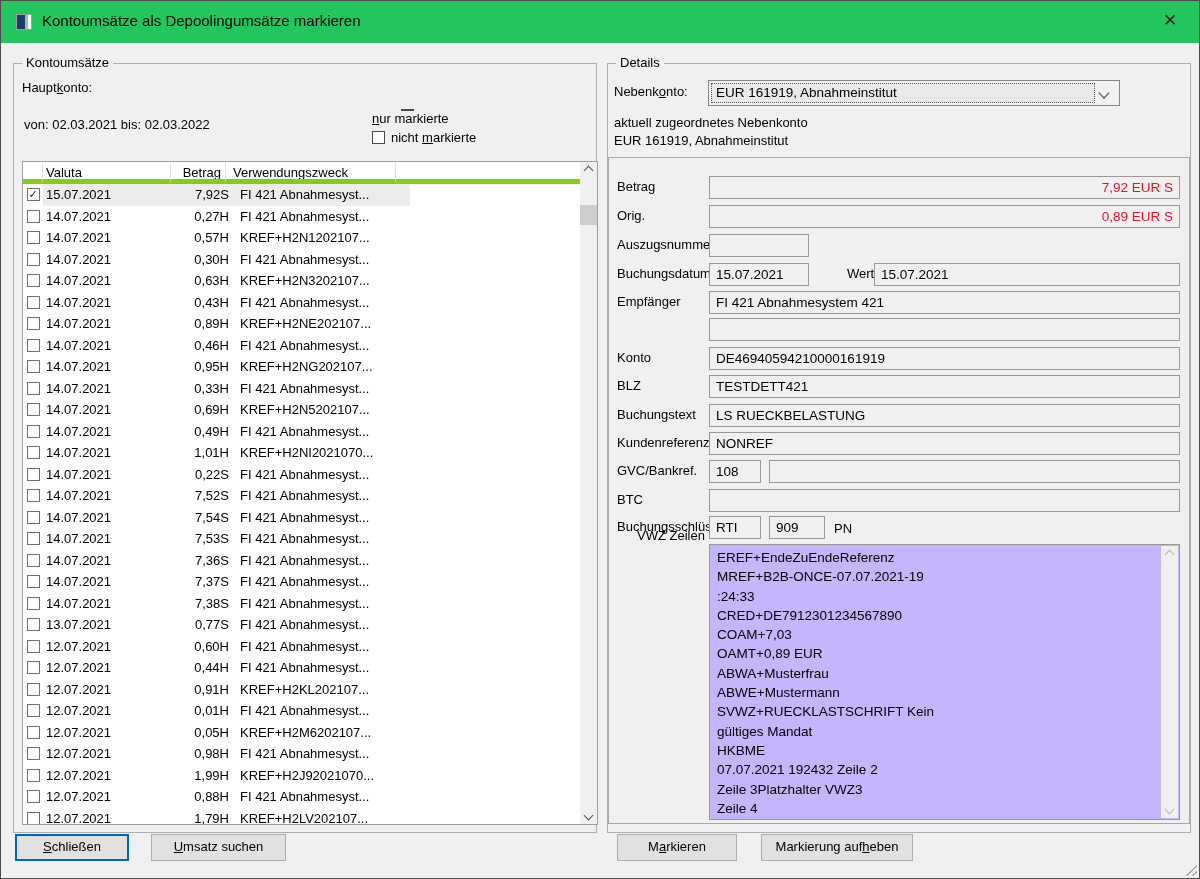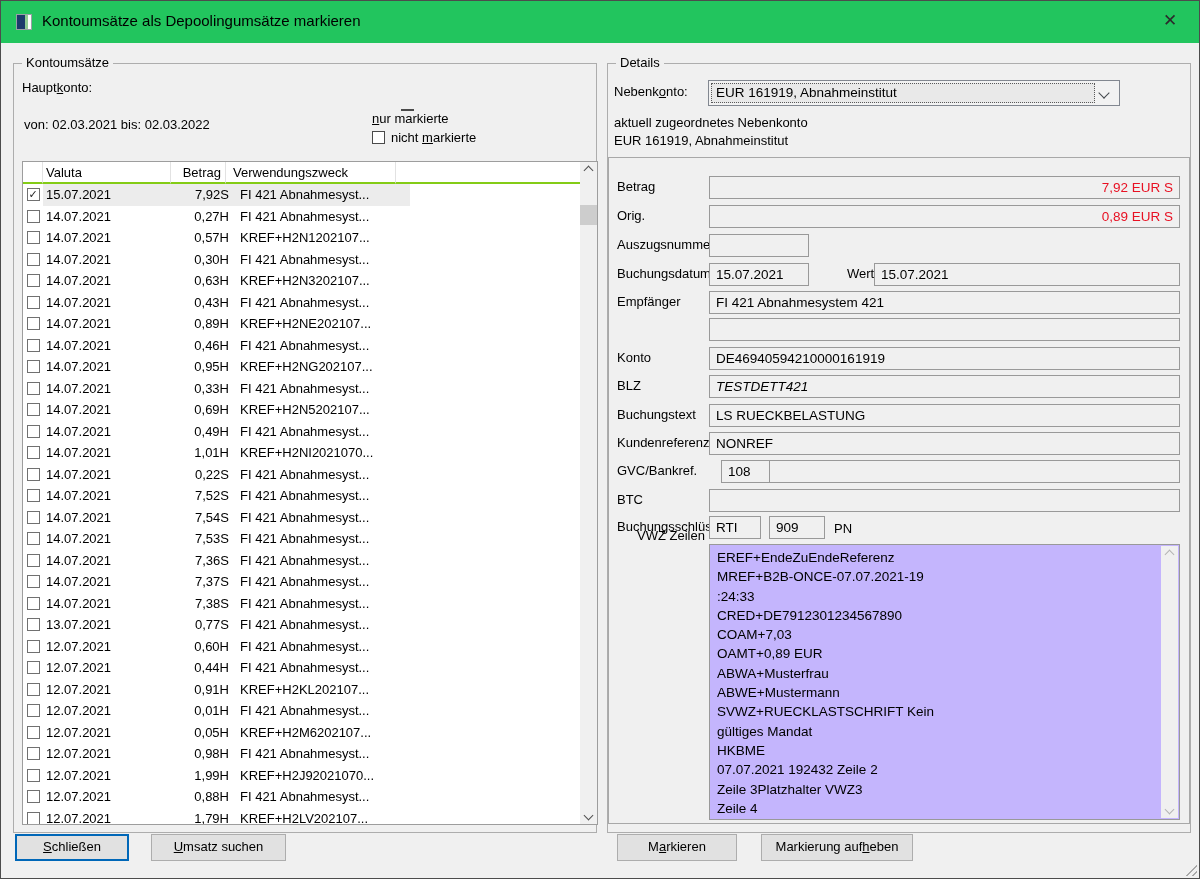--- a/index.html
+++ b/index.html
@@ -30,21 +30,21 @@
   .chv.down{transform:rotate(45deg);}
   .chv.up{transform:rotate(-135deg);}
   
   .check{position:absolute;display:flex;align-items:center;height:16px;}
   .ckbox{width:13px;height:13px;box-sizing:border-box;border:1px solid #4a4a4a;background:#fff;margin-right:6px;}
   
   .lv{position:absolute;left:8px;top:97px;width:576px;height:664px;box-sizing:border-box;background:#ffffff;
     border:1px solid #9d9d9d;overflow:hidden;}
   .lv-head{display:flex;height:22px;align-items:center;width:557px;background:#fff;}
   .h{box-sizing:border-box;height:22px;line-height:22px;border-right:1px solid #e2e2e2;
-    border-bottom:2px solid #84cc16;white-space:nowrap;overflow:hidden;}
+    border-bottom:5px solid #84cc16;white-space:nowrap;overflow:hidden;}
   .h.c0{width:20px;}
   .h.c1{width:128px;padding-left:3px;}
   .h.c2{width:55px;text-align:right;padding-right:4px;}
   .h.c3{width:170px;padding-left:7px;}
   .h.c4{flex:1;border-right:none;}
   .lv-body{width:557px;height:640px;overflow:hidden;}
   .lv-row{display:flex;height:21.5px;align-items:center;font-size:13px;}
   .rc0{width:20px;display:flex;justify-content:center;flex:none;}
   .cb{width:13px;height:13px;box-sizing:border-box;border:1px solid #707070;background:#fff;font-size:11px;
     line-height:11px;text-align:center;color:#1a1a1a;}
@@ -409,30 +409,30 @@
         <div class="field" style="left:265px;top:105px;width:306px;">15.07.2021</div>
 
         <span class="flabel" style="top:136px;">Empfänger</span>
         <div class="field w-long" style="top:133px;">FI 421 Abnahmesystem 421</div>
         <div class="field w-long" style="top:160px;"></div>
 
         <span class="flabel" style="top:192px;">Konto</span>
         <div class="field w-long" style="top:189px;">DE46940594210000161919</div>
 
         <span class="flabel" style="top:220px;">BLZ</span>
-        <div class="field w-long" style="top:217px;font-style:italic;">TESTDETT421</div>
+        <div class="field w-long" style="top:217px;">TESTDETT421</div>
 
         <span class="flabel" style="top:249px;">Buchungstext</span>
         <div class="field w-long" style="top:246px;">LS RUECKBELASTUNG</div>
 
         <span class="flabel" style="top:277px;">Kundenreferenz</span>
         <div class="field w-long" style="top:274px;">NONREF</div>
 
         <span class="flabel" style="top:305px;">GVC/Bankref.</span>
-        <div class="field" style="top:302px;width:52px;margin-left:12px;">108</div>
+        <div class="field" style="top:302px;width:52px;">108</div>
         <div class="field" style="left:160px;top:302px;width:411px;"></div>
 
         <span class="flabel" style="top:334px;">BTC</span>
         <div class="field w-long" style="top:331px;"></div>
 
         <span class="flabel" style="top:361px;">Buchungsschlüssel</span>
         <div class="field" style="top:358px;width:52px;">RTI</div>
         <div class="field" style="left:160px;top:358px;width:56px;">909</div>
         <span class="flabel" style="left:225px;top:363px;">PN</span>
 

